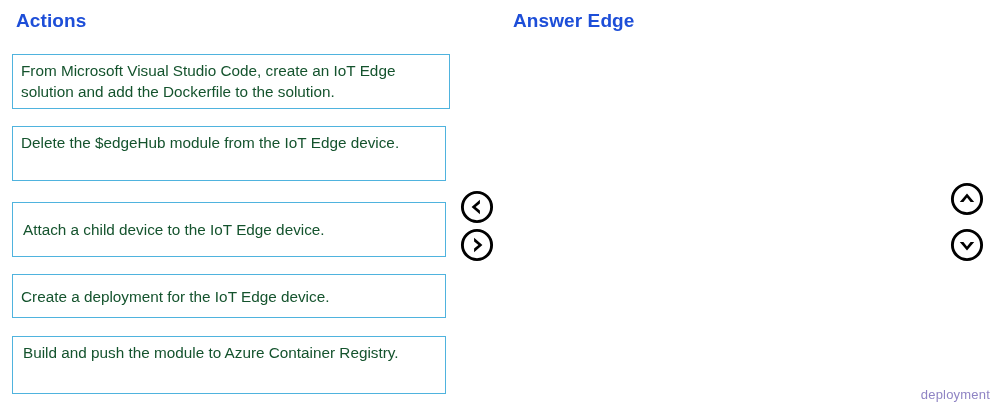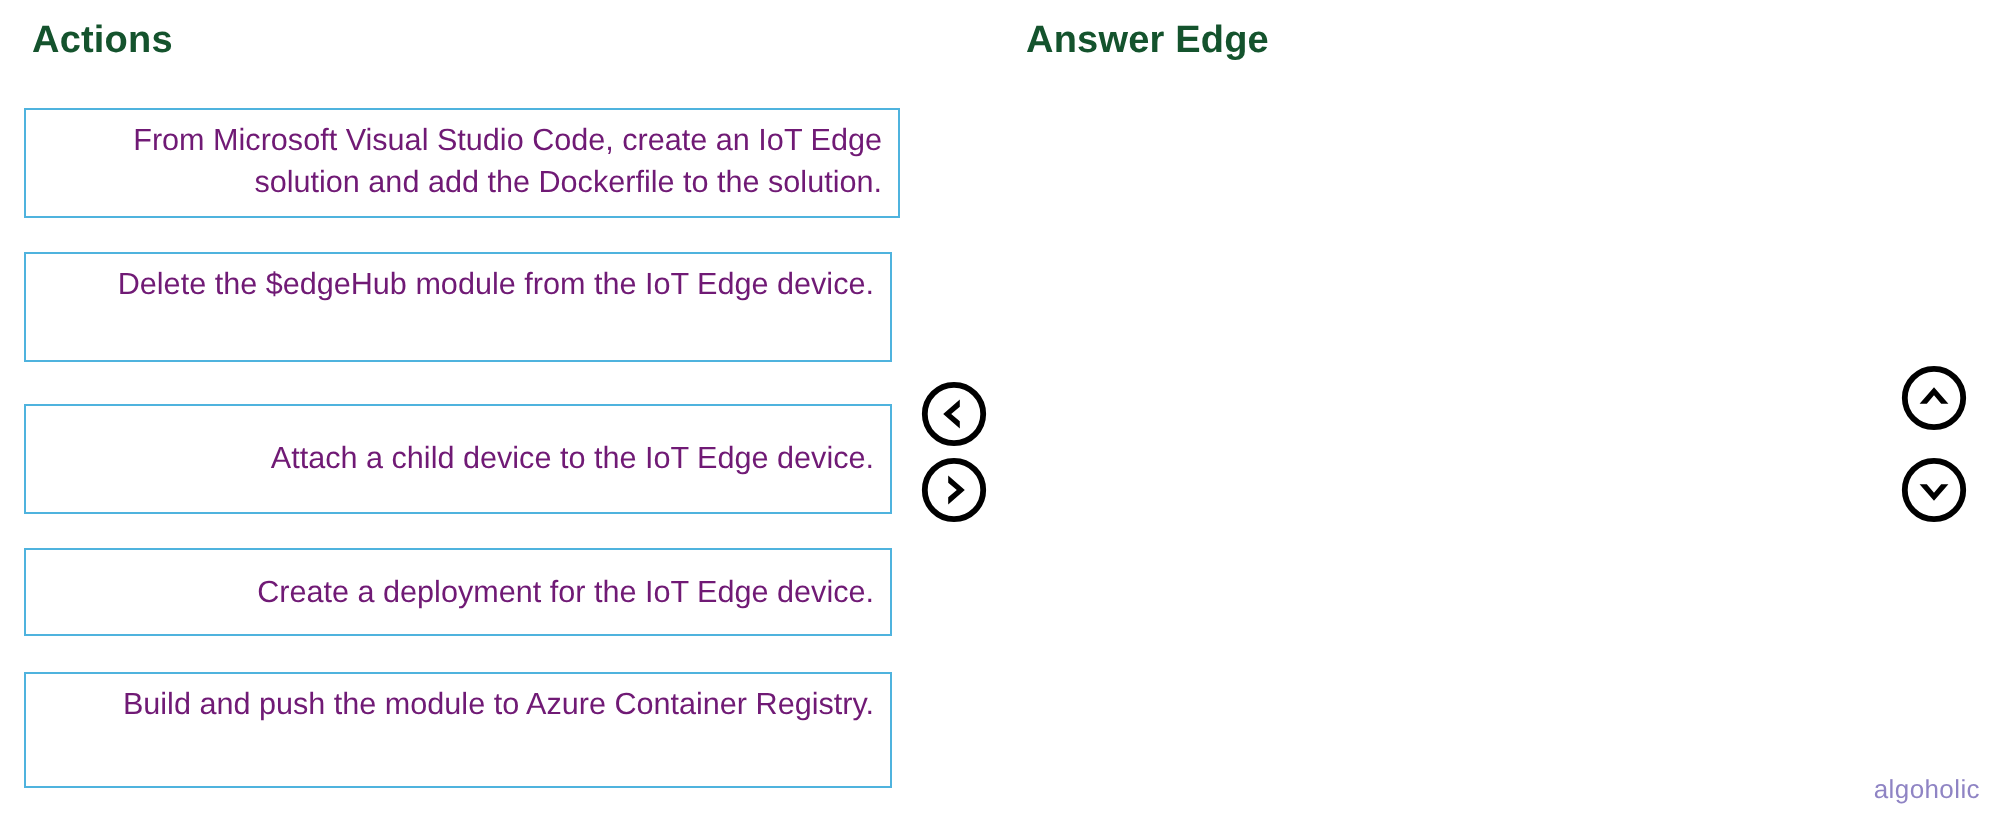--- a/index.html
+++ b/index.html
@@ -16,46 +16,45 @@
     color: #000000;
     -webkit-font-smoothing: antialiased;
   }
 
   
   .heading {
     position: absolute;
     font-size: 19px;
     font-weight: bold;
     letter-spacing: 0.1px;
-    color: #14532d;
+    color: #1d4ed8;
     white-space: nowrap;
   }
   #actions-heading { left: 16px; top: 10px; }
   #answer-heading  { left: 513px; top: 10px; }
 
   
   .actions-column {
     position: absolute;
     left: 12px;
     top: 54px;
     width: 440px;
   }
 
   .action-card {
     box-sizing: border-box;
     border: 1.6px solid #4fb3de;
     background: #ffffff;
     font-size: 15.3px;
     line-height: 21px;
-    color: #701a75;
+    color: #14532d;
     padding: 6px 8px 6px 8px;
     display: flex;
     flex-direction: column;
     justify-content: center;
-    text-align: right;
   }
 
   
   .action-card.c1 { width: 438px; height: 55px; margin-bottom: 17px; padding-top: 5px; padding-bottom: 5px; justify-content: flex-start; }
   .action-card.c2 { width: 434px; height: 55px; margin-bottom: 21px; padding-top: 5px; padding-bottom: 22px; justify-content: flex-start; }
   .action-card.c3 { width: 434px; height: 55px; margin-bottom: 17px; padding-left: 10px; }
   .action-card.c4 { width: 434px; height: 44px; margin-bottom: 18px; padding-left: 8px; }
   .action-card.c5 { width: 434px; height: 58px; padding-left: 10px; padding-top: 5px; padding-bottom: 5px; justify-content: flex-start; }
 
   .action-card .card-text {
@@ -149,13 +148,13 @@
   </svg>
 </div>
 
 <div class="circle-btn" id="move-down-button">
   <svg width="34" height="34" viewBox="0 0 34 34" aria-hidden="true">
     <circle cx="17" cy="17" r="14.6" fill="#ffffff" stroke="#000000" stroke-width="2.9"></circle>
     <path d="M9.8 14.1 L17 22.4 L24.2 14.1 L20.6 14.1 L17 18.4 L13.4 14.1 Z" fill="#000000"></path>
   </svg>
 </div>
 
-<div id="watermark">algoholic</div>
+<div id="watermark">deployment</div>
 
 </body></html>

